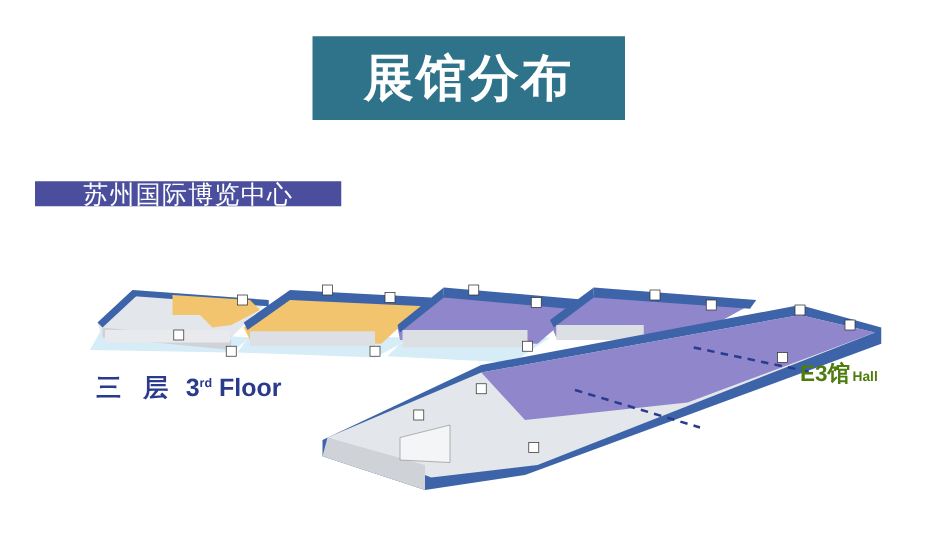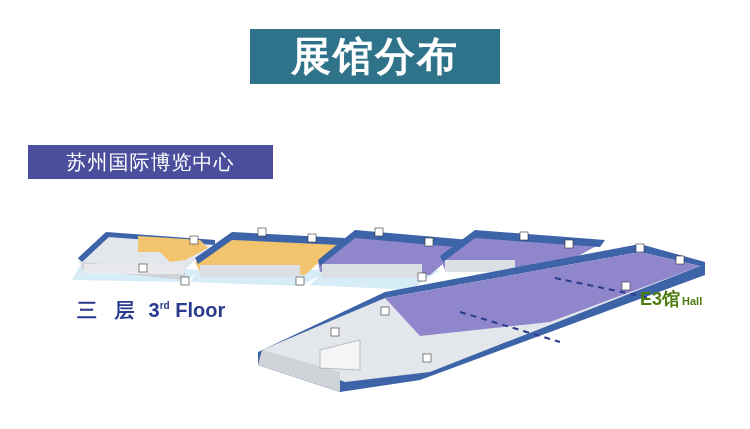--- a/index.html
+++ b/index.html
@@ -1,21 +1,21 @@
 <!DOCTYPE html>
 <html><head>
   <meta charset="utf-8">
   <style>
     html, body { margin: 0; padding: 0; background: #ffffff; }
     body { width: 750px; height: 429px; position: relative; overflow: hidden;
            font-family: "DejaVu Sans", "Liberation Sans", sans-serif; }
-    .title-box { position: absolute; left: 250px; top: 29px; width: 250px; height: 55px;
+    .title-box { position: absolute; left: 250px; top: 29px; width: 250px; height: 67px;
                  background: #2e7389; display: flex; align-items: center; justify-content: center; }
     .title-text { color: #ffffff; font-size: 40px; font-weight: bold; letter-spacing: 2px; }
-    .venue-band { position: absolute; left: 28px; top: 145px; width: 245px; height: 34px;
+    .venue-band { position: absolute; left: 28px; top: 145px; width: 245px; height: 20px;
                   background: #4a4e9c; display: flex; align-items: center; justify-content: center; }
     .venue-text { color: #ffffff; font-size: 20px; letter-spacing: 1px; }
     .map { position: absolute; left: 0; top: 0; width: 750px; height: 429px; }
     .floor-label { position: absolute; left: 77px; top: 297px; color: #2a3a8c; font-weight: bold;
                    font-family: "Liberation Sans", sans-serif; font-size: 20px; white-space: nowrap; }
     .floor-label .cn { letter-spacing: 6px; margin-right: 8px; }
     .floor-label sup { font-size: 10px; }
     .hall-label { position: absolute; left: 640px; top: 287px; color: #4d7c0f; font-weight: bold;
                   font-family: "Liberation Sans", sans-serif; font-size: 18px; white-space: nowrap; }
     .hall-label .sub { font-size: 11px; margin-left: 2px; }

